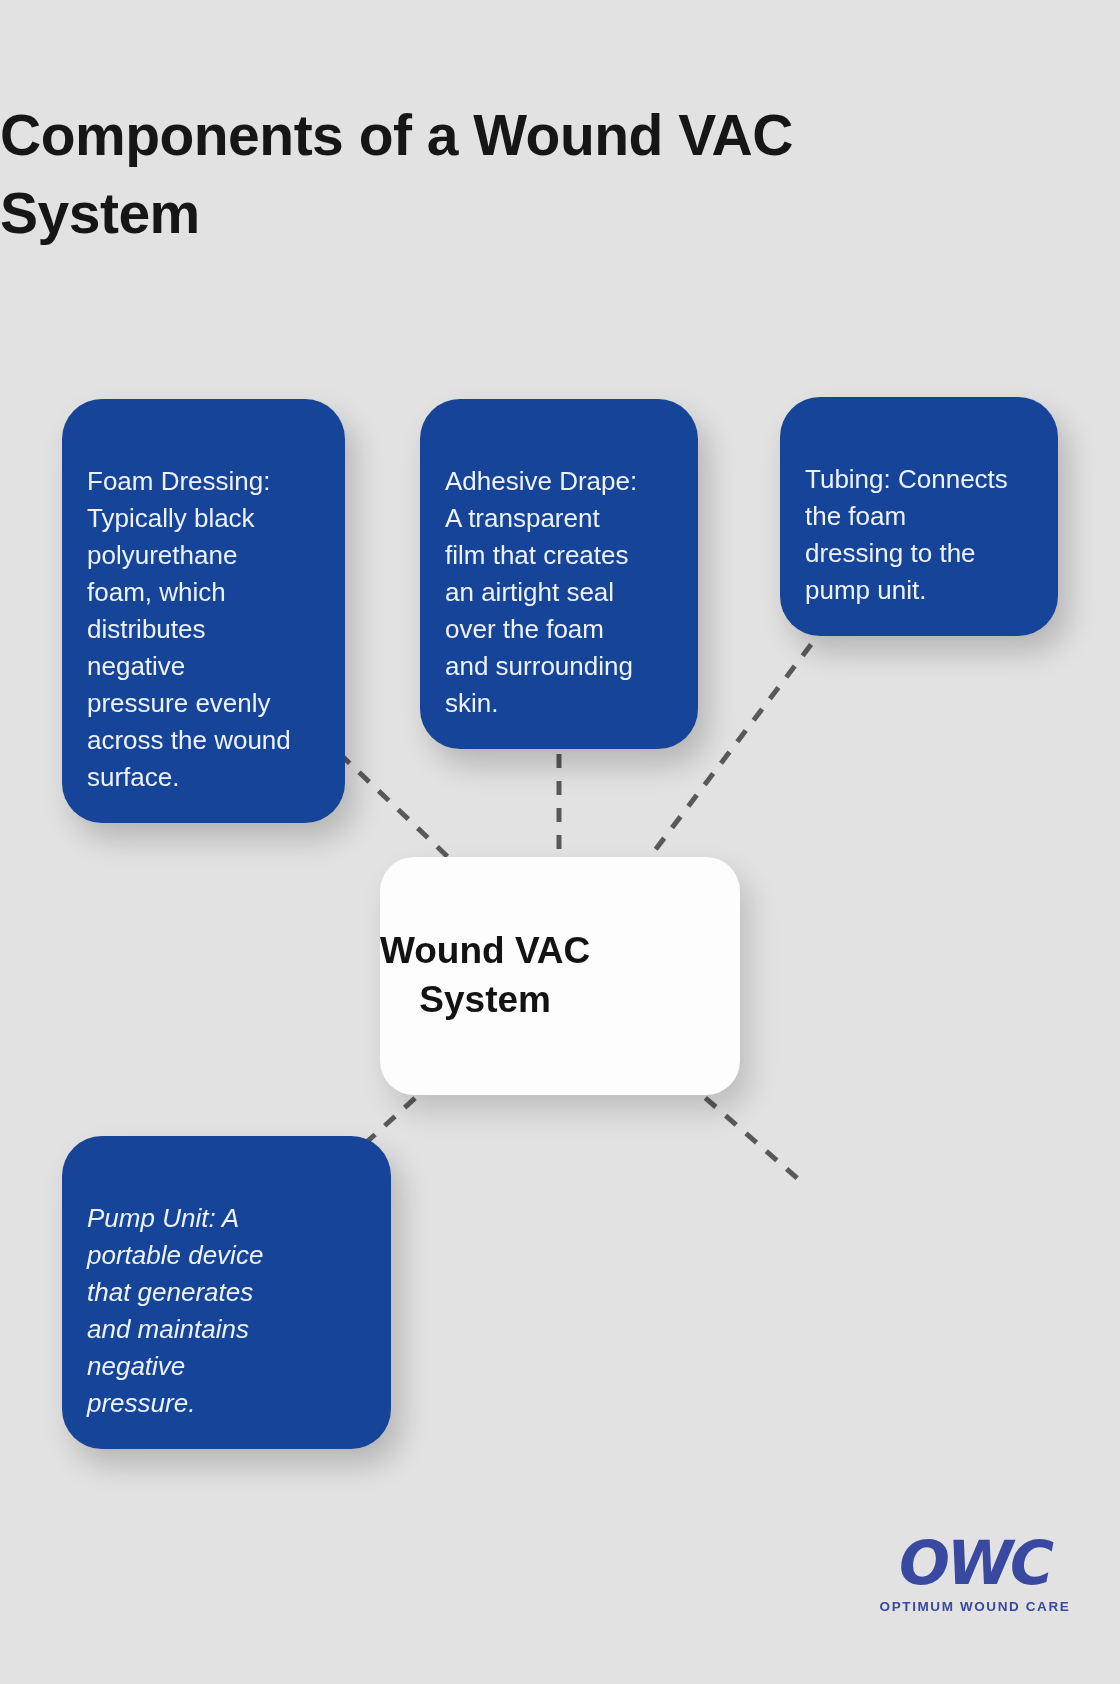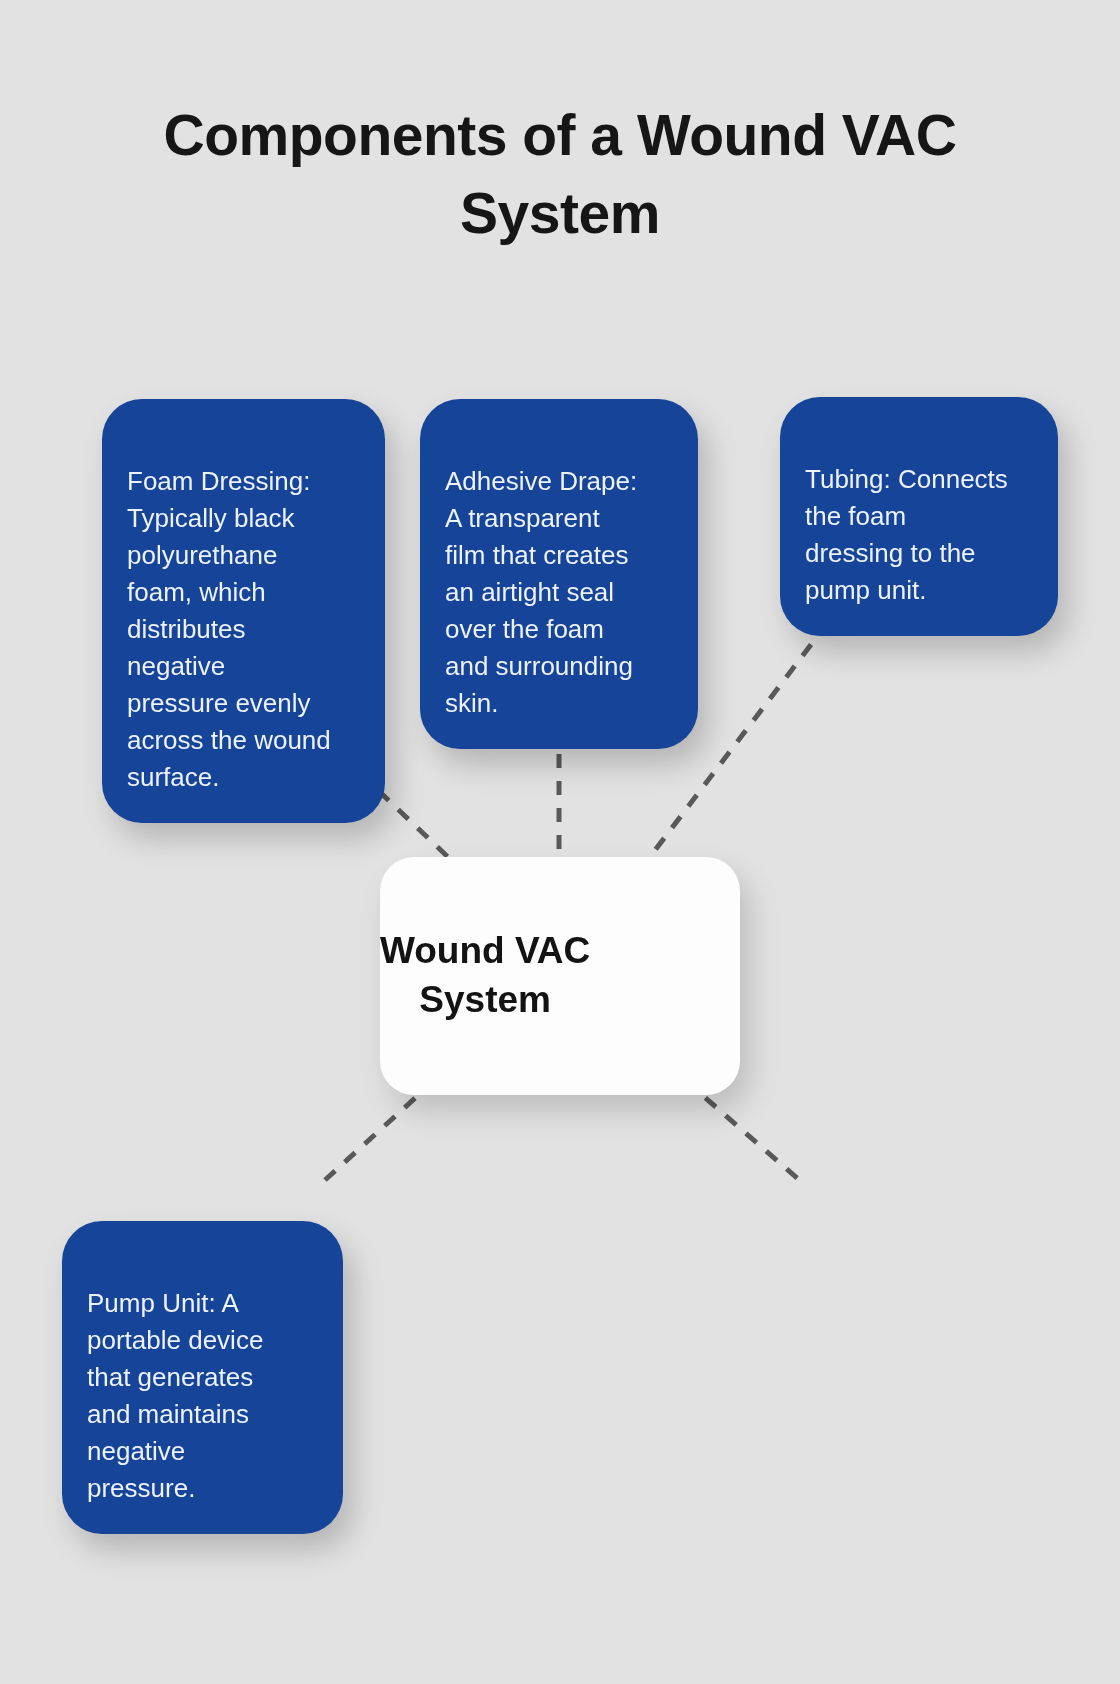--- a/index.html
+++ b/index.html
@@ -8,21 +8,20 @@
     width:1120px;height:1684px;
     margin:0 auto;
     background:#e1e2e1;
     overflow:hidden;
     font-family:"Liberation Sans", sans-serif;
   }
   .title{
     position:absolute;
     top:96px;left:0;width:1120px;
     margin:0;
-    text-align:center;
     font-size:57px;
     line-height:1.37;
     font-weight:800;
     color:#161616;
     white-space:pre-line;
     letter-spacing:-0.5px;
   }
   .connectors{
     position:absolute;left:0;top:0;width:1120px;height:1684px;
   }
@@ -31,24 +30,24 @@
     box-sizing:border-box;
     background:#164499;
     border-radius:40px;
     padding:27px 25px;
     color:#edf2fb;
     font-size:26px;
     line-height:37px;
     white-space:pre-line;
     box-shadow:10px 16px 30px rgba(0,0,0,0.20);
   }
-  .node-foam    {left:62px;  top:399px;  width:283px;margin-left:40px;}
+  .node-foam    {left:62px;  top:399px;  width:283px;}
   .node-drape   {left:420px; top:399px;  width:278px;}
   .node-tubing  {left:780px; top:397px;  width:278px;}
-  .node-pump    {left:62px;  top:1221px; width:281px;}
+  .node-pump    {left:62px;  top:1136px; width:329px;font-style:italic;}
   .node-canister{left:780px; top:1168px; width:278px;}
   .center-node{
     position:absolute;
     left:380px;top:857px;width:360px;height:238px;
     box-sizing:border-box;
     background:#fdfdfd;
     border-radius:34px;
     display:flex;align-items:center;
     text-align:center;
     font-size:37px;line-height:1.32;
@@ -131,14 +130,18 @@
   <div class="node node-pump">
     <span>Pump Unit: A
 portable device
 that generates
 and maintains
 negative
 pressure.</span>
   </div>
 
 
+  <div class="logo">
+    <div class="logo-acronym">OWC</div>
+    <div class="logo-tagline">OPTIMUM WOUND CARE</div>
+  </div>
 
 </div>
 
 </body></html>

